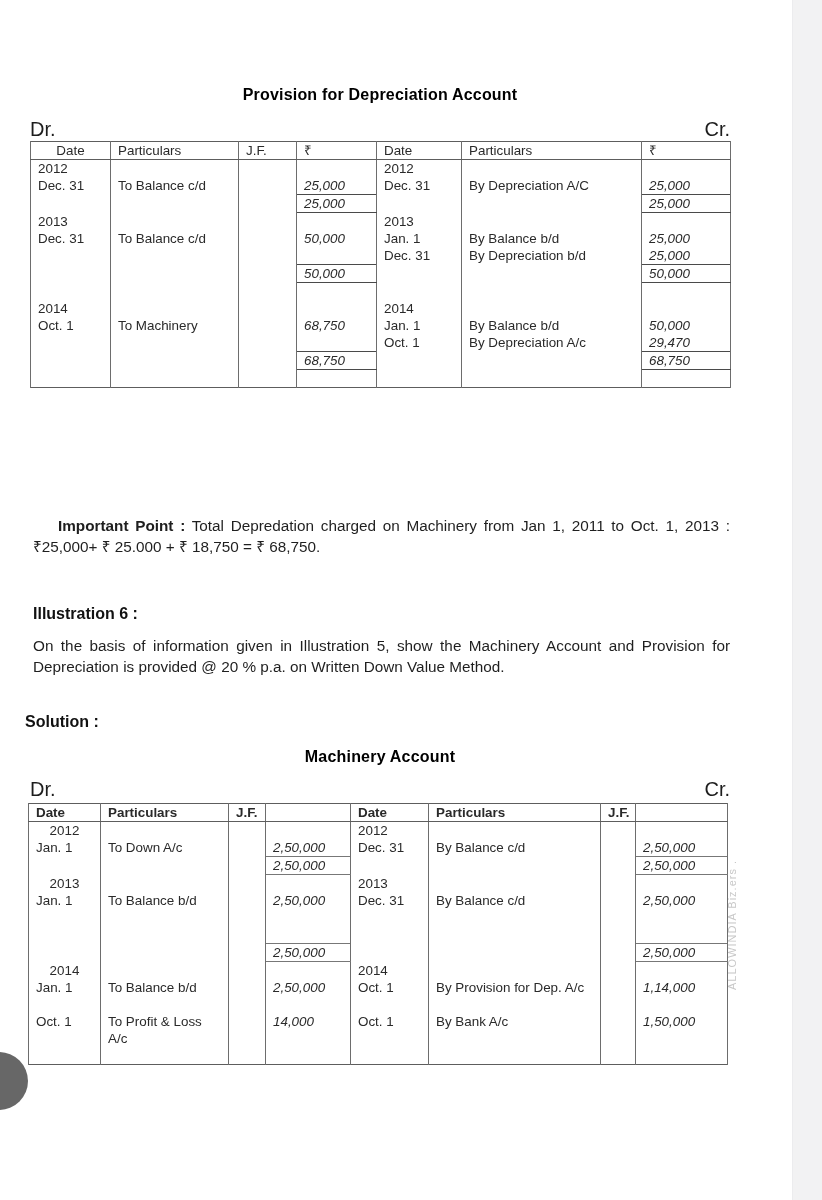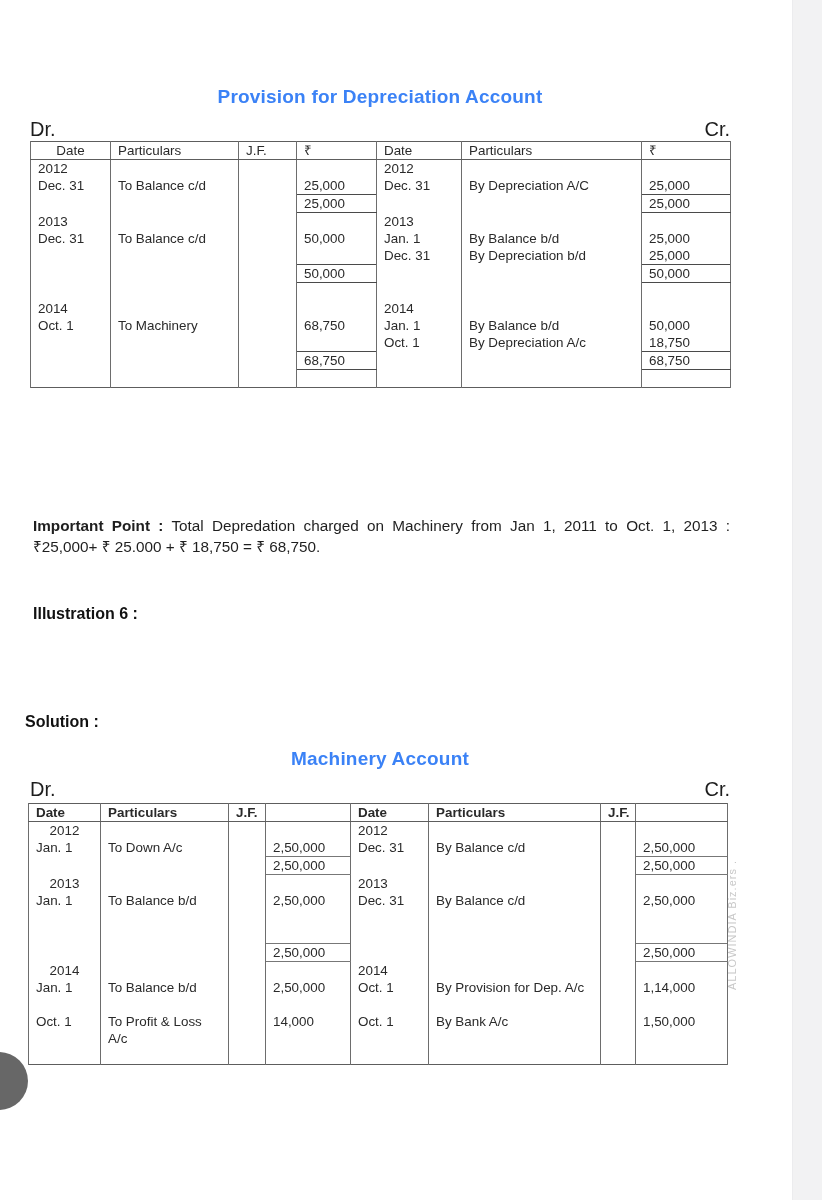--- a/index.html
+++ b/index.html
@@ -57,40 +57,40 @@
     left: 0; top: 0;
     width: 793px;
     height: 1200px;
     padding: 0;
   }
 
   
   .doc-title {
     text-align: center;
     font-weight: bold;
-    font-size: 19px;
+    font-size: 16px;
     letter-spacing: .2px;
-    color: #3b82f6;
+    color: #000000;
   }
   .drcr {
     position: relative;
     height: 20px;
     font-size: 20px;
     color: #1d1d1d;
   }
   .drcr .dr { position: absolute; left: 0; top: 0; }
   .drcr .cr { position: absolute; right: 0; top: 0; text-align: right; }
 
   .para {
     font-size: 15.3px;
     line-height: 21px;
     text-align: justify;
     color: #1f1f1f;
   }
-  .para b { font-weight: bold; }
+  .para b { font-weight: bold; margin-left: 25px; }
   .head-lbl {
     font-size: 16px;
     font-weight: bold;
     color: #111;
   }
 
   
   table.ledger {
     border-collapse: collapse;
     width: 100%;
@@ -112,21 +112,21 @@
     border: 1.6px solid #5d5d5d;
   }
   .hdr td {
     border-bottom: 1.6px solid #5d5d5d;
     text-align: center;
     height: 22px;
     line-height: 22px;
     padding-top: 1px;
   }
   .hdr.bold td { font-weight: bold; }
-  .num { text-align: right; }
+  .num { text-align: right; font-style: italic; }
   .ctr { text-align: center !important; }
 
   .rowpad td { height: 9px; }
 
   
   .total td {
     font-weight: bold;
     height: 22px;
     line-height: 22px;
   }
@@ -290,21 +290,21 @@
           <td>By Balance b/d</td>
           <td class="num">50,000</td>
         </tr>
         <tr>
           <td></td>
           <td></td>
           <td></td>
           <td></td>
           <td>Oct. 1</td>
           <td>By Depreciation A/c</td>
-          <td class="num">18,750</td>
+          <td class="num">29,470</td>
         </tr>
         <tr class="total">
           <td></td>
           <td></td>
           <td></td>
           <td class="num tl">68,750</td>
           <td></td>
           <td></td>
           <td class="num tl">68,750</td>
         </tr>
@@ -321,20 +321,21 @@
     </table>
   </div>
 
   <div class="para" style="position:absolute; left:33px; top:515px; width:697px;">
     <b>Important Point :</b>
     <span>Total Depredation charged on Machinery from Jan 1, 2011 to Oct. 1, 2013 : ₹25,000+ ₹ 25.000 + ₹ 18,750 = ₹ 68,750.</span>
   </div>
 
   <div class="head-lbl" style="position:absolute; left:33px; top:605px;">Illustration 6 :</div>
 
+  <div class="para" style="position:absolute; left:33px; top:635px; width:697px;">On the basis of information given in Illustration 5, show the Machinery Account and Provision for Depreciation is provided @ 20 % p.a. on Written Down Value Method.</div>
 
   <div class="head-lbl" style="position:absolute; left:25px; top:713px;text-align:right;">Solution :</div>
 
   <div style="position:absolute; left:30px; top:748px; width:700px;">
     <div class="doc-title">Machinery Account</div>
   </div>
 
   <div class="drcr" style="position:absolute; left:30px; top:778px; width:700px;">
     <span class="dr">Dr.</span>
     <span class="cr">Cr.</span>

